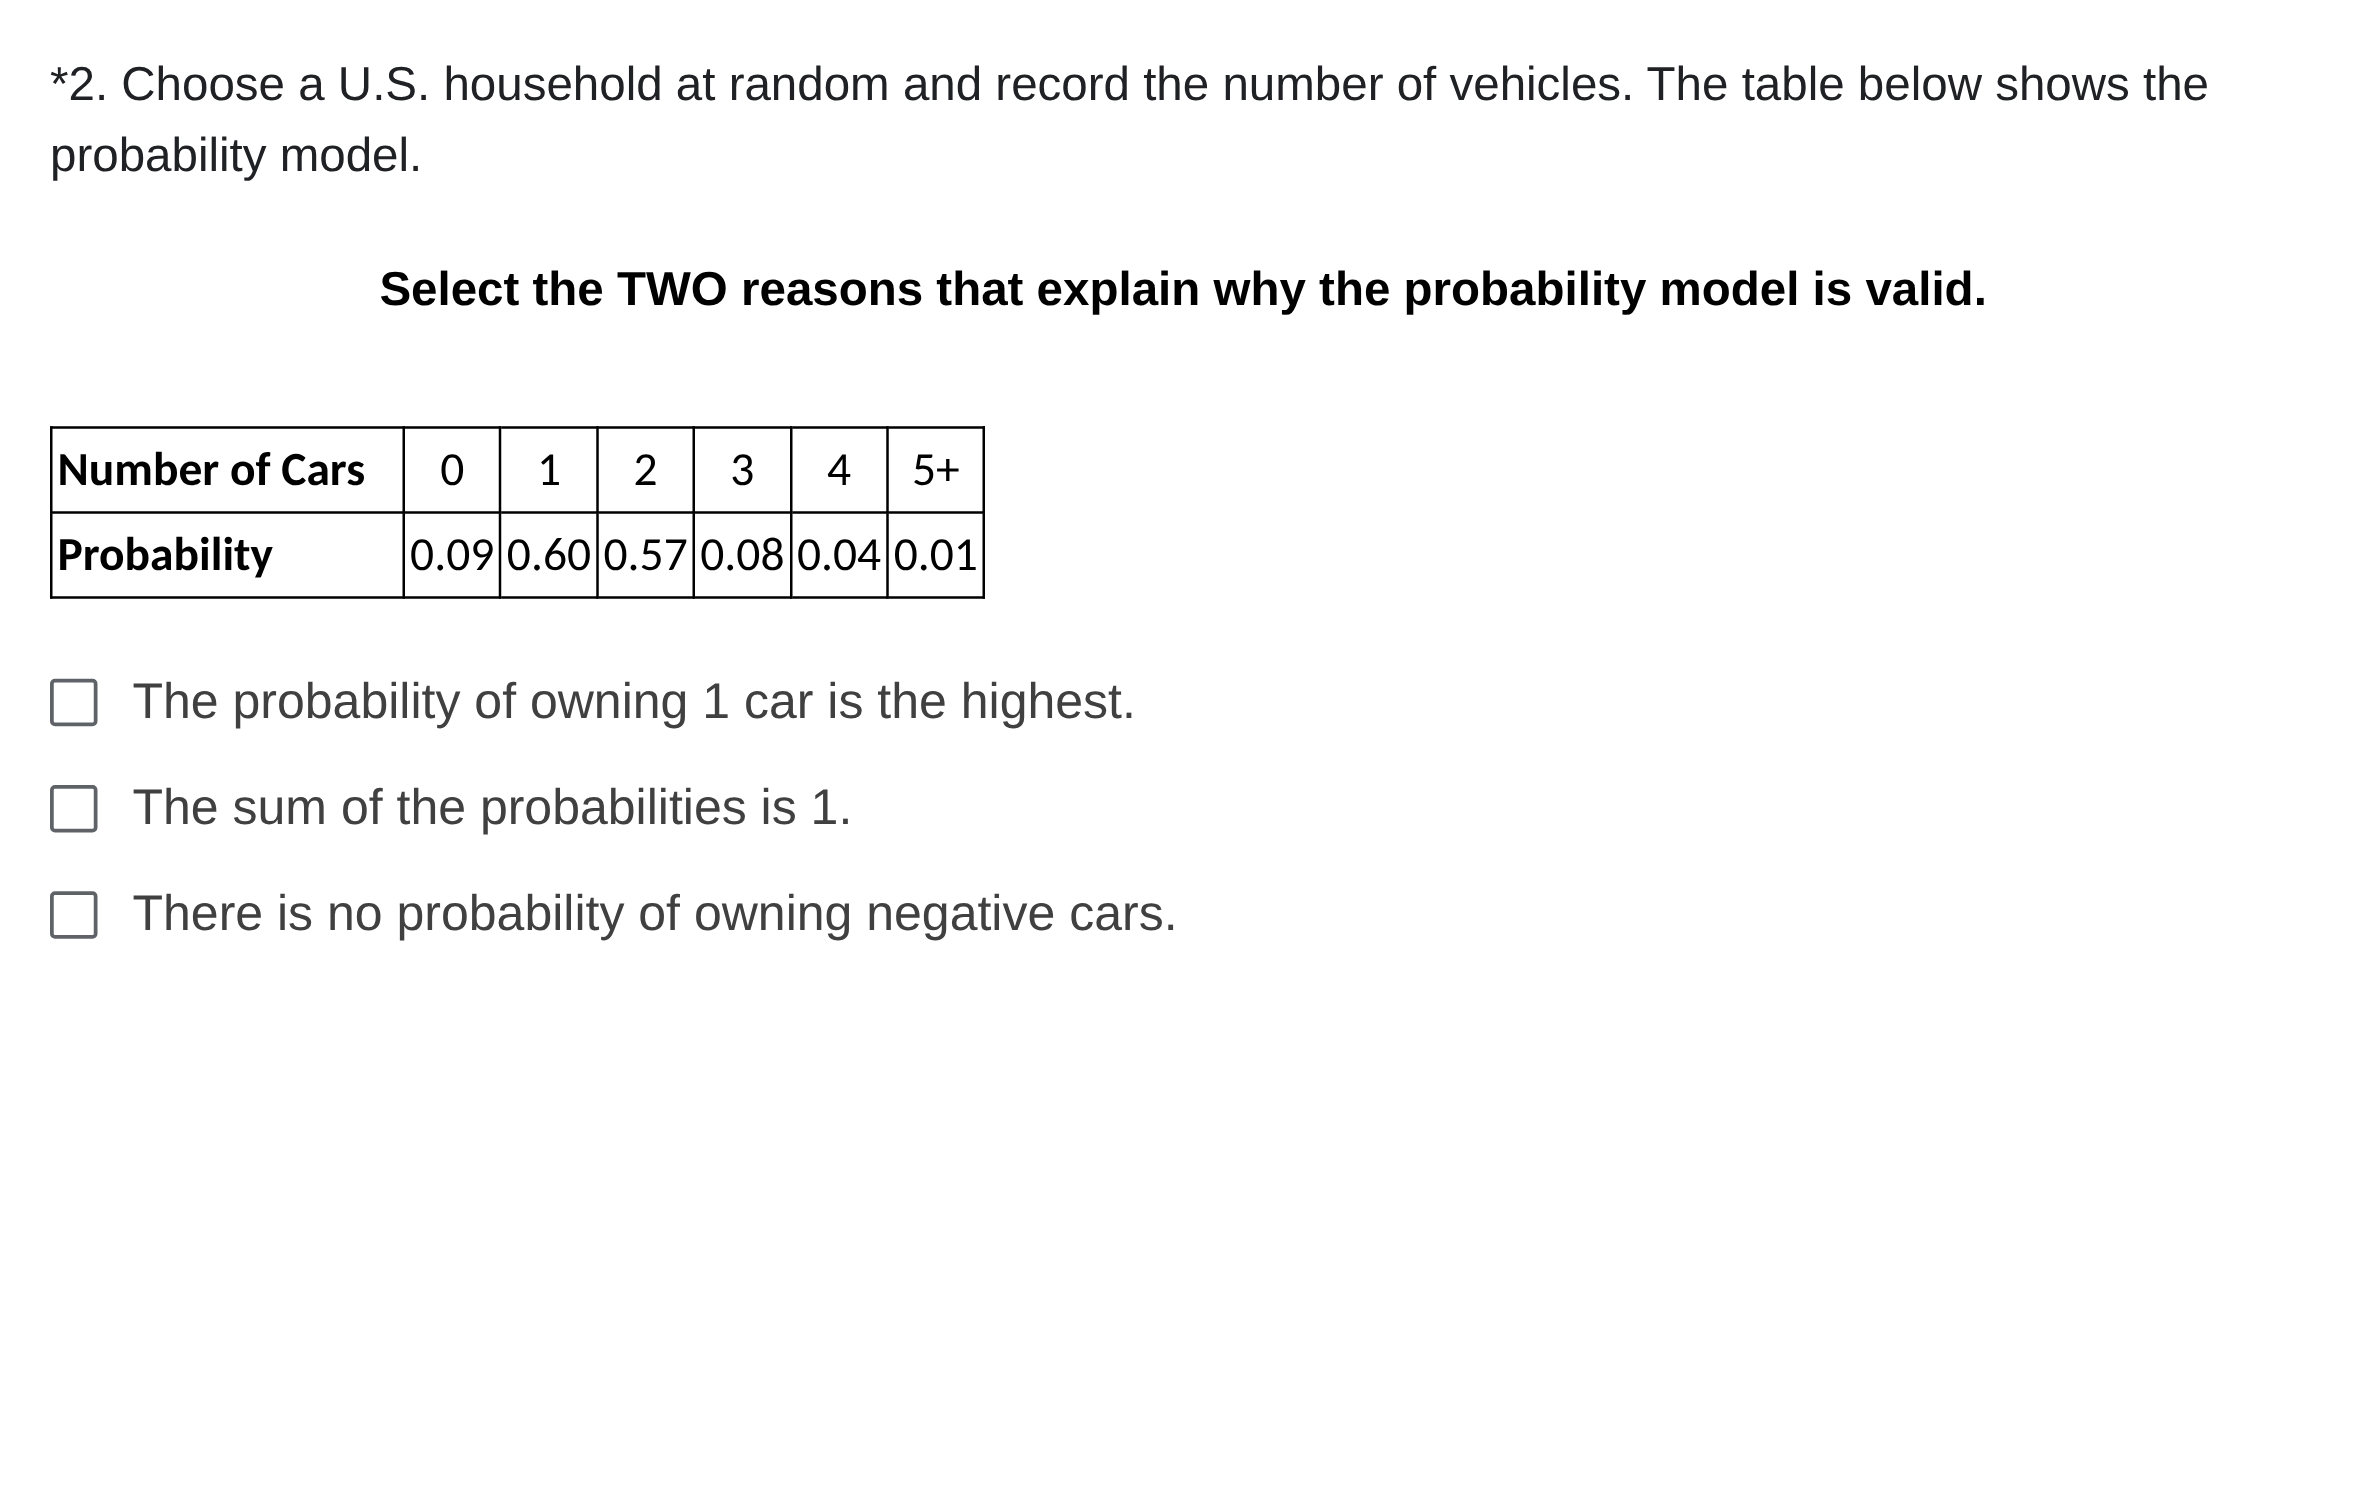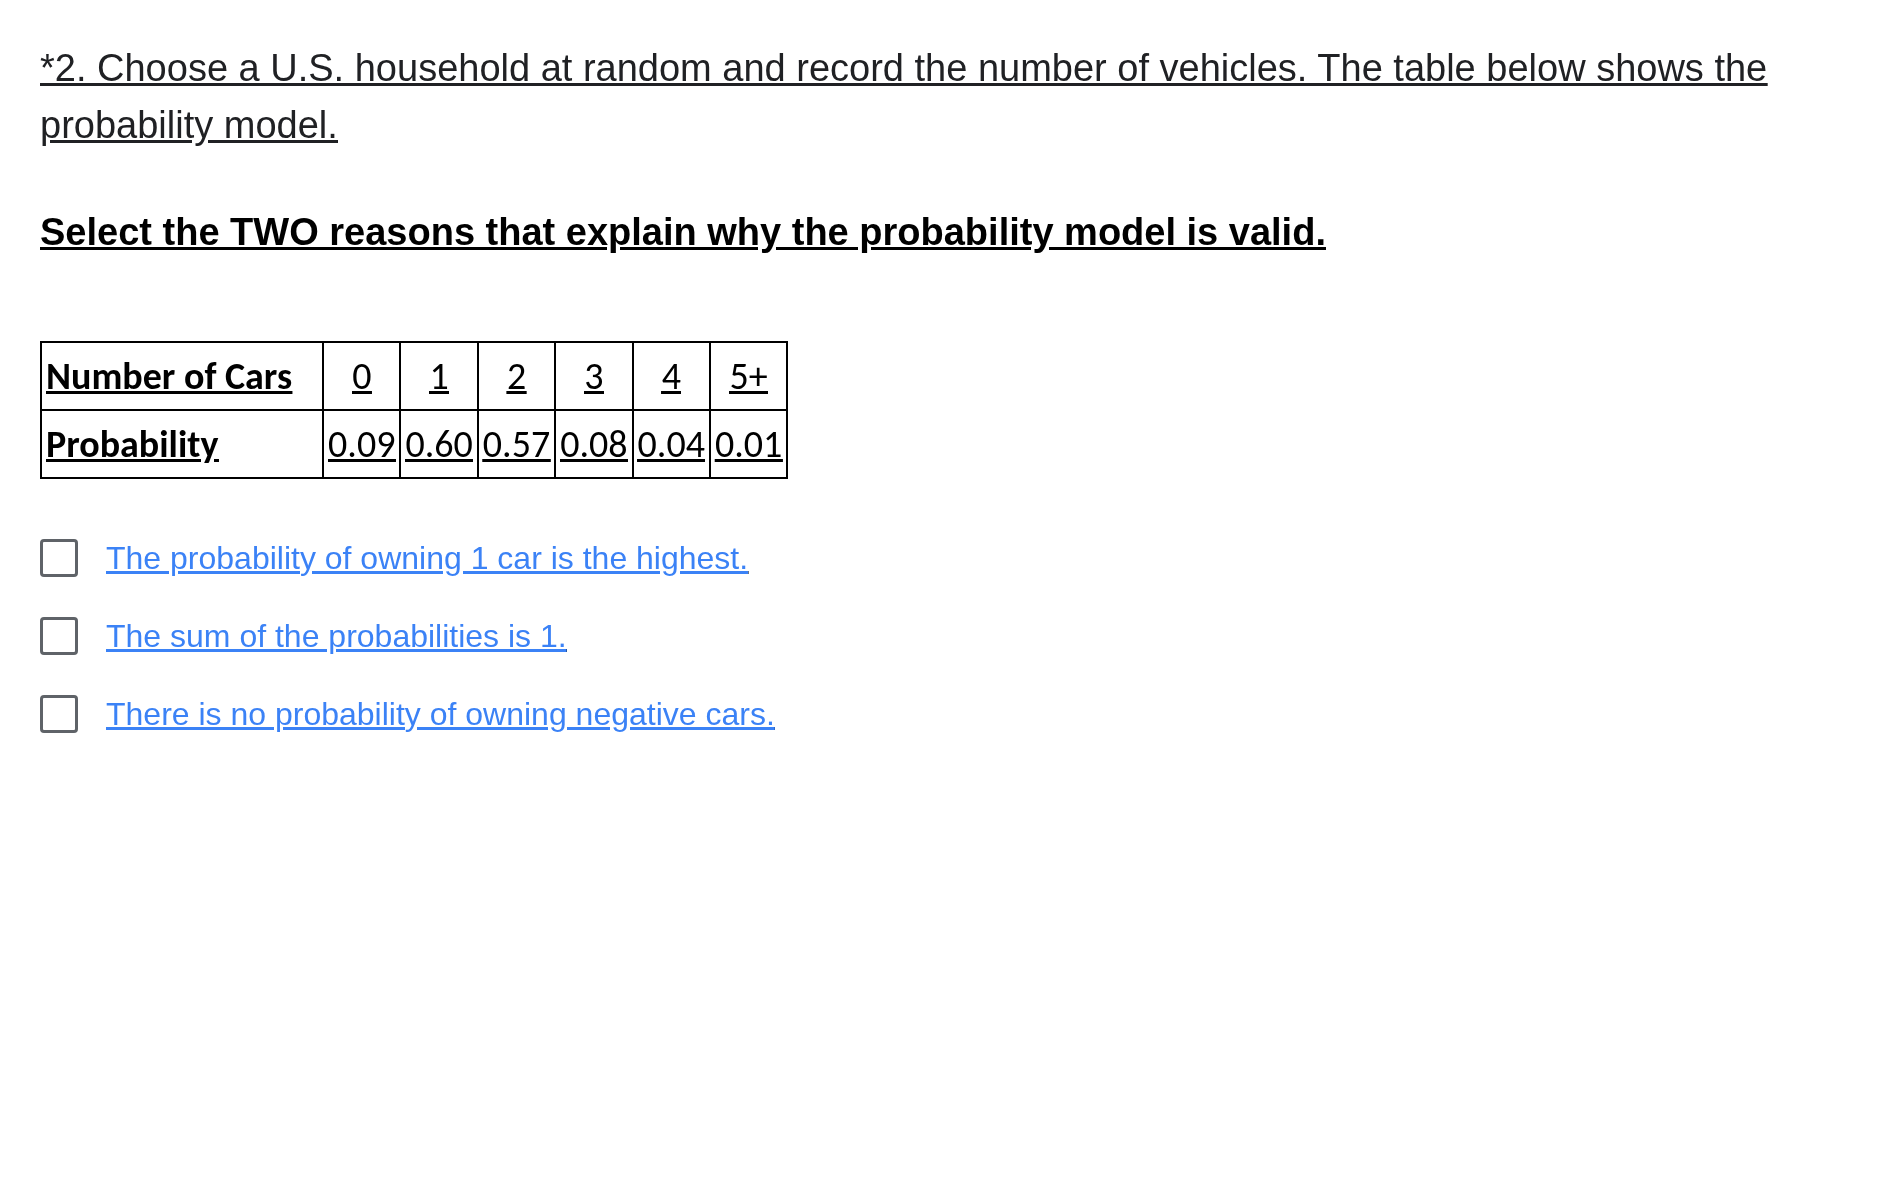--- a/index.html
+++ b/index.html
@@ -1,19 +1,18 @@
 <!DOCTYPE html>
 <html><head>
   <meta charset="utf-8">
   <style>
     * {
       margin: 0;
       padding: 0;
       box-sizing: border-box;
-      text-decoration: underline;
     }
     body {
       font-family: Arial, Helvetica, sans-serif;
       background: #ffffff;
       padding: 40px;
       color: #000000;
       width: 1893px;
     }
     .question-intro {
       font-size: 38px;
@@ -21,20 +20,21 @@
       color: #202124;
       margin-bottom: 50px;
       font-weight: 400;
     }
     .question-prompt {
       font-size: 38px;
       line-height: 1.5;
       color: #000000;
       font-weight: 700;
       margin-bottom: 80px;
+      text-align: center;
     }
     .data-table {
       border-collapse: collapse;
       margin-bottom: 60px;
     }
     .data-table td {
       border: 2px solid #000000;
       padding: 10px 4px;
       font-size: 38px;
       font-family: Calibri, Arial, sans-serif;
@@ -58,22 +58,22 @@
     .checkbox {
       width: 38px;
       height: 38px;
       border: 3px solid #5f6368;
       border-radius: 4px;
       flex-shrink: 0;
       cursor: pointer;
       background: #ffffff;
     }
     .option-label {
-      font-size: 32px;
-      color: #3b82f6;
+      font-size: 40px;
+      color: #404040;
       font-weight: 400;
     }
   </style>
 </head>
 <body>
 
 <div>
   <p class="question-intro">*2. Choose a U.S. household at random and record the number of vehicles. The table below shows the probability model.</p>
   <p class="question-prompt">Select the TWO reasons that explain why the probability model is valid.</p>
 

